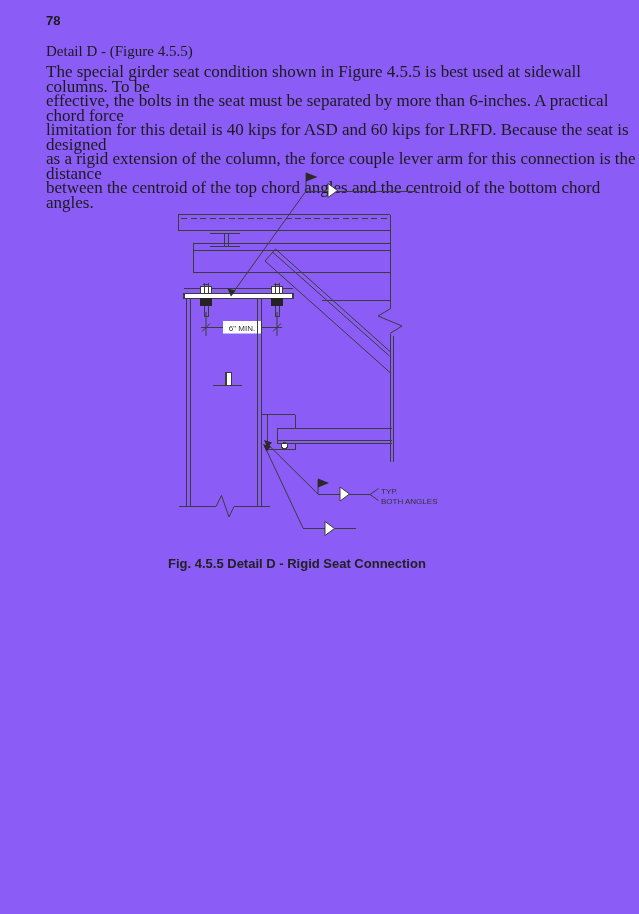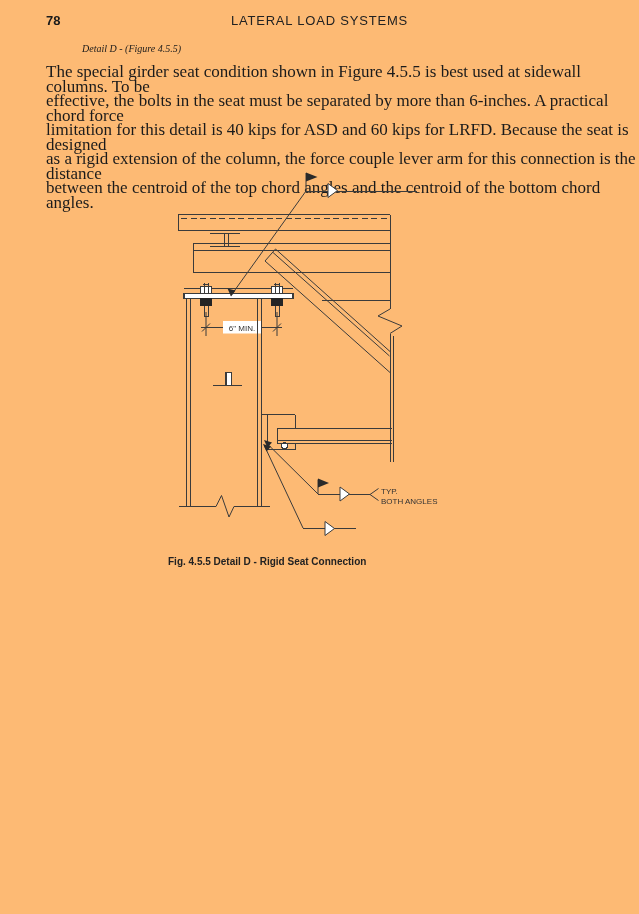--- a/index.html
+++ b/index.html
@@ -1,55 +1,54 @@
 <!DOCTYPE html>
 <html><head>
 <meta charset="utf-8">
 <style>
   html,body{margin:0;padding:0;background:#e8e8e8;}
   #page{
-    position:relative;width:639px;height:914px;background:#fdba74;
+    position:relative;width:639px;height:914px;background:#8b5cf6;
     overflow:hidden;font-family:"Liberation Serif",serif;color:#1b1b1b;
   }
   .hdr-num{
     position:absolute;left:46px;top:13px;
     font-family:"Liberation Sans",sans-serif;font-weight:bold;font-size:13px;
   }
   .hdr-title{
     position:absolute;left:0;right:0;top:13px;text-align:center;
     font-family:"Liberation Sans",sans-serif;font-size:13px;letter-spacing:0.8px;
     color:#222;
   }
   .section-heading{
     position:absolute;left:46px;top:43px;
-    font-style:italic;font-size:10px;margin-left:36px;
+    font-size:15px;
   }
   .body-par{
     position:absolute;left:46px;top:65px;width:594px;
     font-size:17px;line-height:14.5px;white-space:pre-line;
   }
   .fig-caption{
     position:absolute;left:168px;top:556px;white-space:nowrap;
-    font-family:"Liberation Sans",sans-serif;font-weight:bold;font-size:10px;
+    font-family:"Liberation Sans",sans-serif;font-weight:bold;font-size:13px;
     color:#222;
   }
   svg{position:absolute;left:0;top:0;}
   svg text{
     font-family:"Liberation Sans",sans-serif;font-size:8px;fill:#333;
   }
   .ln{stroke:#3b3b3b;stroke-width:1;fill:none;}
   .crisp{shape-rendering:crispEdges;}
 </style>
 </head>
 <body>
 
 <div id="page">
 
   <div class="hdr-num">78</div>
-  <div class="hdr-title">LATERAL LOAD SYSTEMS</div>
   <div class="section-heading">Detail D - (Figure 4.5.5)</div>
   <div class="body-par">The special girder seat condition shown in Figure 4.5.5 is best used at sidewall columns. To be
 effective, the bolts in the seat must be separated by more than 6-inches. A practical chord force
 limitation for this detail is 40 kips for ASD and 60 kips for LRFD. Because the seat is designed
 as a rigid extension of the column, the force couple lever arm for this connection is the distance
 between the centroid of the top chord angles and the centroid of the bottom chord angles.</div>
 
   <svg width="639" height="914" viewBox="0 0 639 914">
 
     <g class="crisp">

